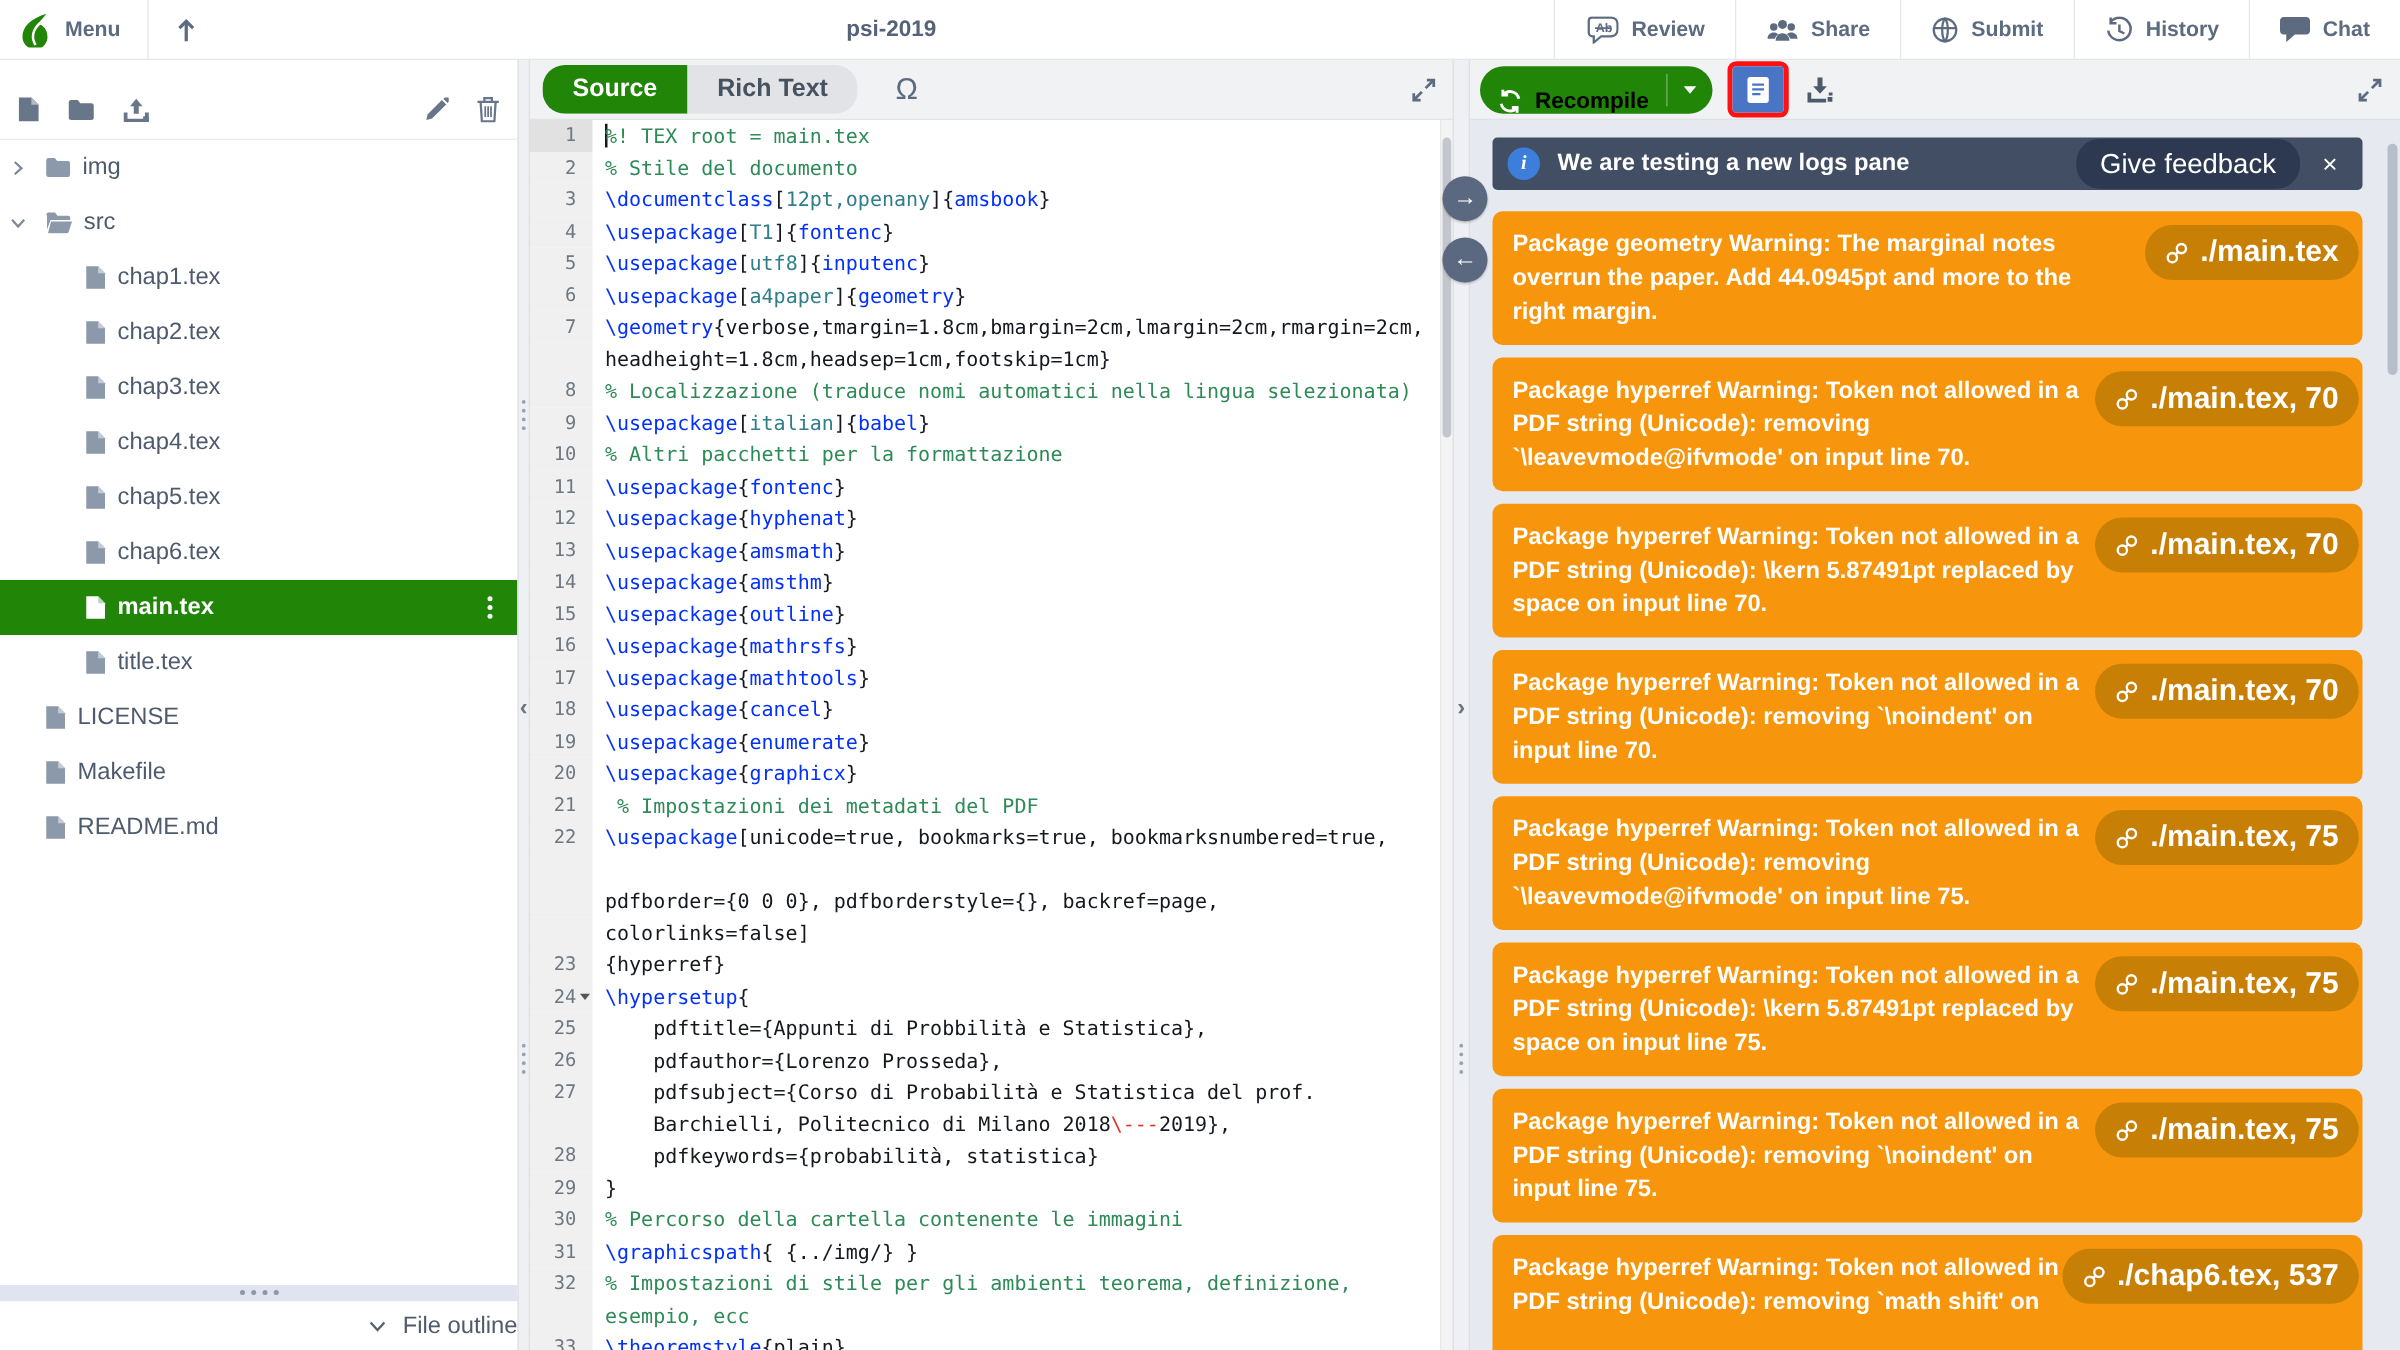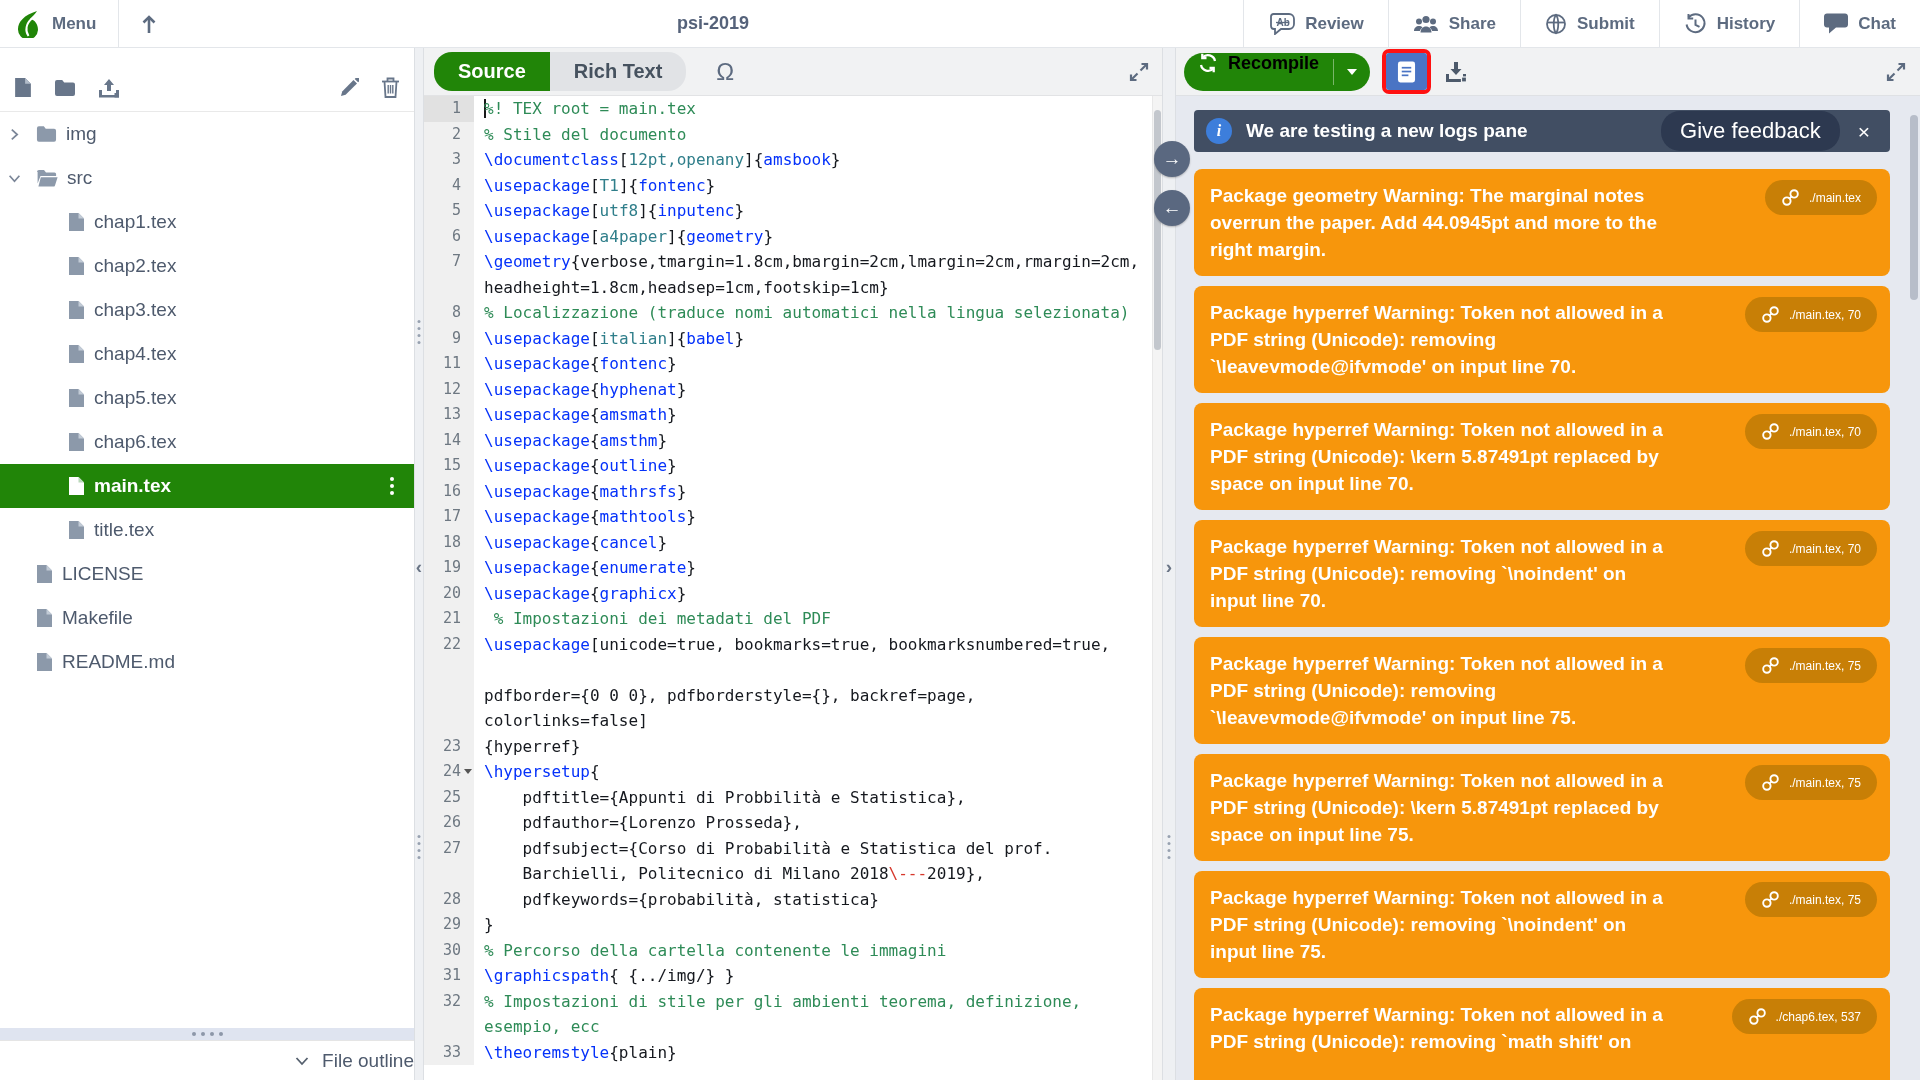--- a/index.html
+++ b/index.html
@@ -93,21 +93,21 @@
           font-weight:700; z-index:20; box-shadow:0 1px 2px rgba(0,0,0,.25); }
   .sync-r { left:1154px; top:141px; }
   .sync-l { left:1154px; top:190px; }
 
   
   .logs { position:absolute; left:1176px; top:48px; right:0; bottom:0; background:#e6e9f0; }
   .logs-toolbar { height:48px; background:#f1f2f3; border-bottom:1px solid #dfe1e4; display:flex;
                   align-items:center; padding:0 6px; position:relative; }
   .recompile { display:flex; align-items:stretch; background:#218508; border-radius:20px;
                height:38px; margin-left:2px; color:#fff; overflow:hidden; }
-  .rc-main { display:flex; align-items:flex-start; gap:10px; padding:0 14px 0 14px; font-size:18px;
+  .rc-main { display:flex; align-items:flex-end; gap:10px; padding:0 14px 0 14px; font-size:18px;
              font-weight:700; }
   .rc-sep { width:1px; background:rgba(255,255,255,.4); margin:6px 0; }
   .rc-caret { display:flex; align-items:center; padding:0 13px; }
   .caret-dn { width:0; height:0; border:5px solid transparent; border-top:6px solid #fff;
               margin-top:6px; }
   .pdf-wrap { margin-left:12px; border:4px solid #ff1111; border-radius:7px; }
   .pdf-btn { width:41px; height:37px; background:#4a74c4; border-radius:3px; display:flex;
              align-items:center; justify-content:center; }
   .dl-btn { margin-left:13px; display:flex; }
   .logs-expand { position:absolute; right:13px; top:50%; transform:translateY(-50%); display:flex; }
@@ -118,23 +118,23 @@
   .info-i { width:26px; height:26px; border-radius:50%; background:#3d7edb; color:#fff; flex:none;
             display:flex; align-items:center; justify-content:center; font-size:16px; font-weight:700;
             font-style:italic; font-family:"Liberation Serif", serif; }
   .banner-text { color:#fff; font-size:19px; font-weight:700; margin-left:14px; }
   .fb-btn { margin-left:auto; background:#2d3950; color:#fff; font-size:22px; font-weight:400;
             border-radius:19px; padding:7px 19px; }
   .banner-close { color:#fff; font-size:21px; margin:0 8px 0 18px; line-height:1; }
   .warn { position:relative; background:#f7960c; border-radius:8px; padding:13px 16px;
           margin-bottom:10px; min-height:107px; }
   .warn-text { color:#fff; font-size:19px; font-weight:700; line-height:27px; max-width:462px; }
-  .warn-pill { position:absolute; top:11px; right:13px; display:flex; align-items:center; gap:9px;
-               background:#c87f06; border-radius:22px; padding:8px 16px; color:#fff; font-size:12px;
-               font-weight:400; }
+  .warn-pill { position:absolute; top:11px; right:3px; display:flex; align-items:center; gap:9px;
+               background:#c87f06; border-radius:22px; padding:8px 16px; color:#fff; font-size:24px;
+               font-weight:700; }
   .logs-thumb { position:absolute; right:2px; top:67px; width:8px; height:185px; background:#b7bdc9;
                 border-radius:4px; z-index:6; }
 </style>
 </head>
 <body>
 
 <div class="app">
 
   <header class="hdr">
     <div class="brand">
@@ -509,20 +509,27 @@
         </div>
         <div class="cl">
           <div class="gut">
             <span class="num">9</span>
             <span class="fc"></span>
           </div>
           <div class="codeline"><span class="sg-cmd">\usepackage</span><span class="sg-pl">[</span><span class="sg-opt">italian</span><span class="sg-pl">]{</span><span class="sg-arg">babel</span><span class="sg-pl">}</span></div>
         </div>
         <div class="cl">
           <div class="gut">
+            <span class="num">10</span>
+            <span class="fc"></span>
+          </div>
+          <div class="codeline"><span class="sg-com">% Altri pacchetti per la formattazione</span></div>
+        </div>
+        <div class="cl">
+          <div class="gut">
             <span class="num">11</span>
             <span class="fc"></span>
           </div>
           <div class="codeline"><span class="sg-cmd">\usepackage</span><span class="sg-pl">{</span><span class="sg-arg">fontenc</span><span class="sg-pl">}</span></div>
         </div>
         <div class="cl">
           <div class="gut">
             <span class="num">12</span>
             <span class="fc"></span>
           </div>

